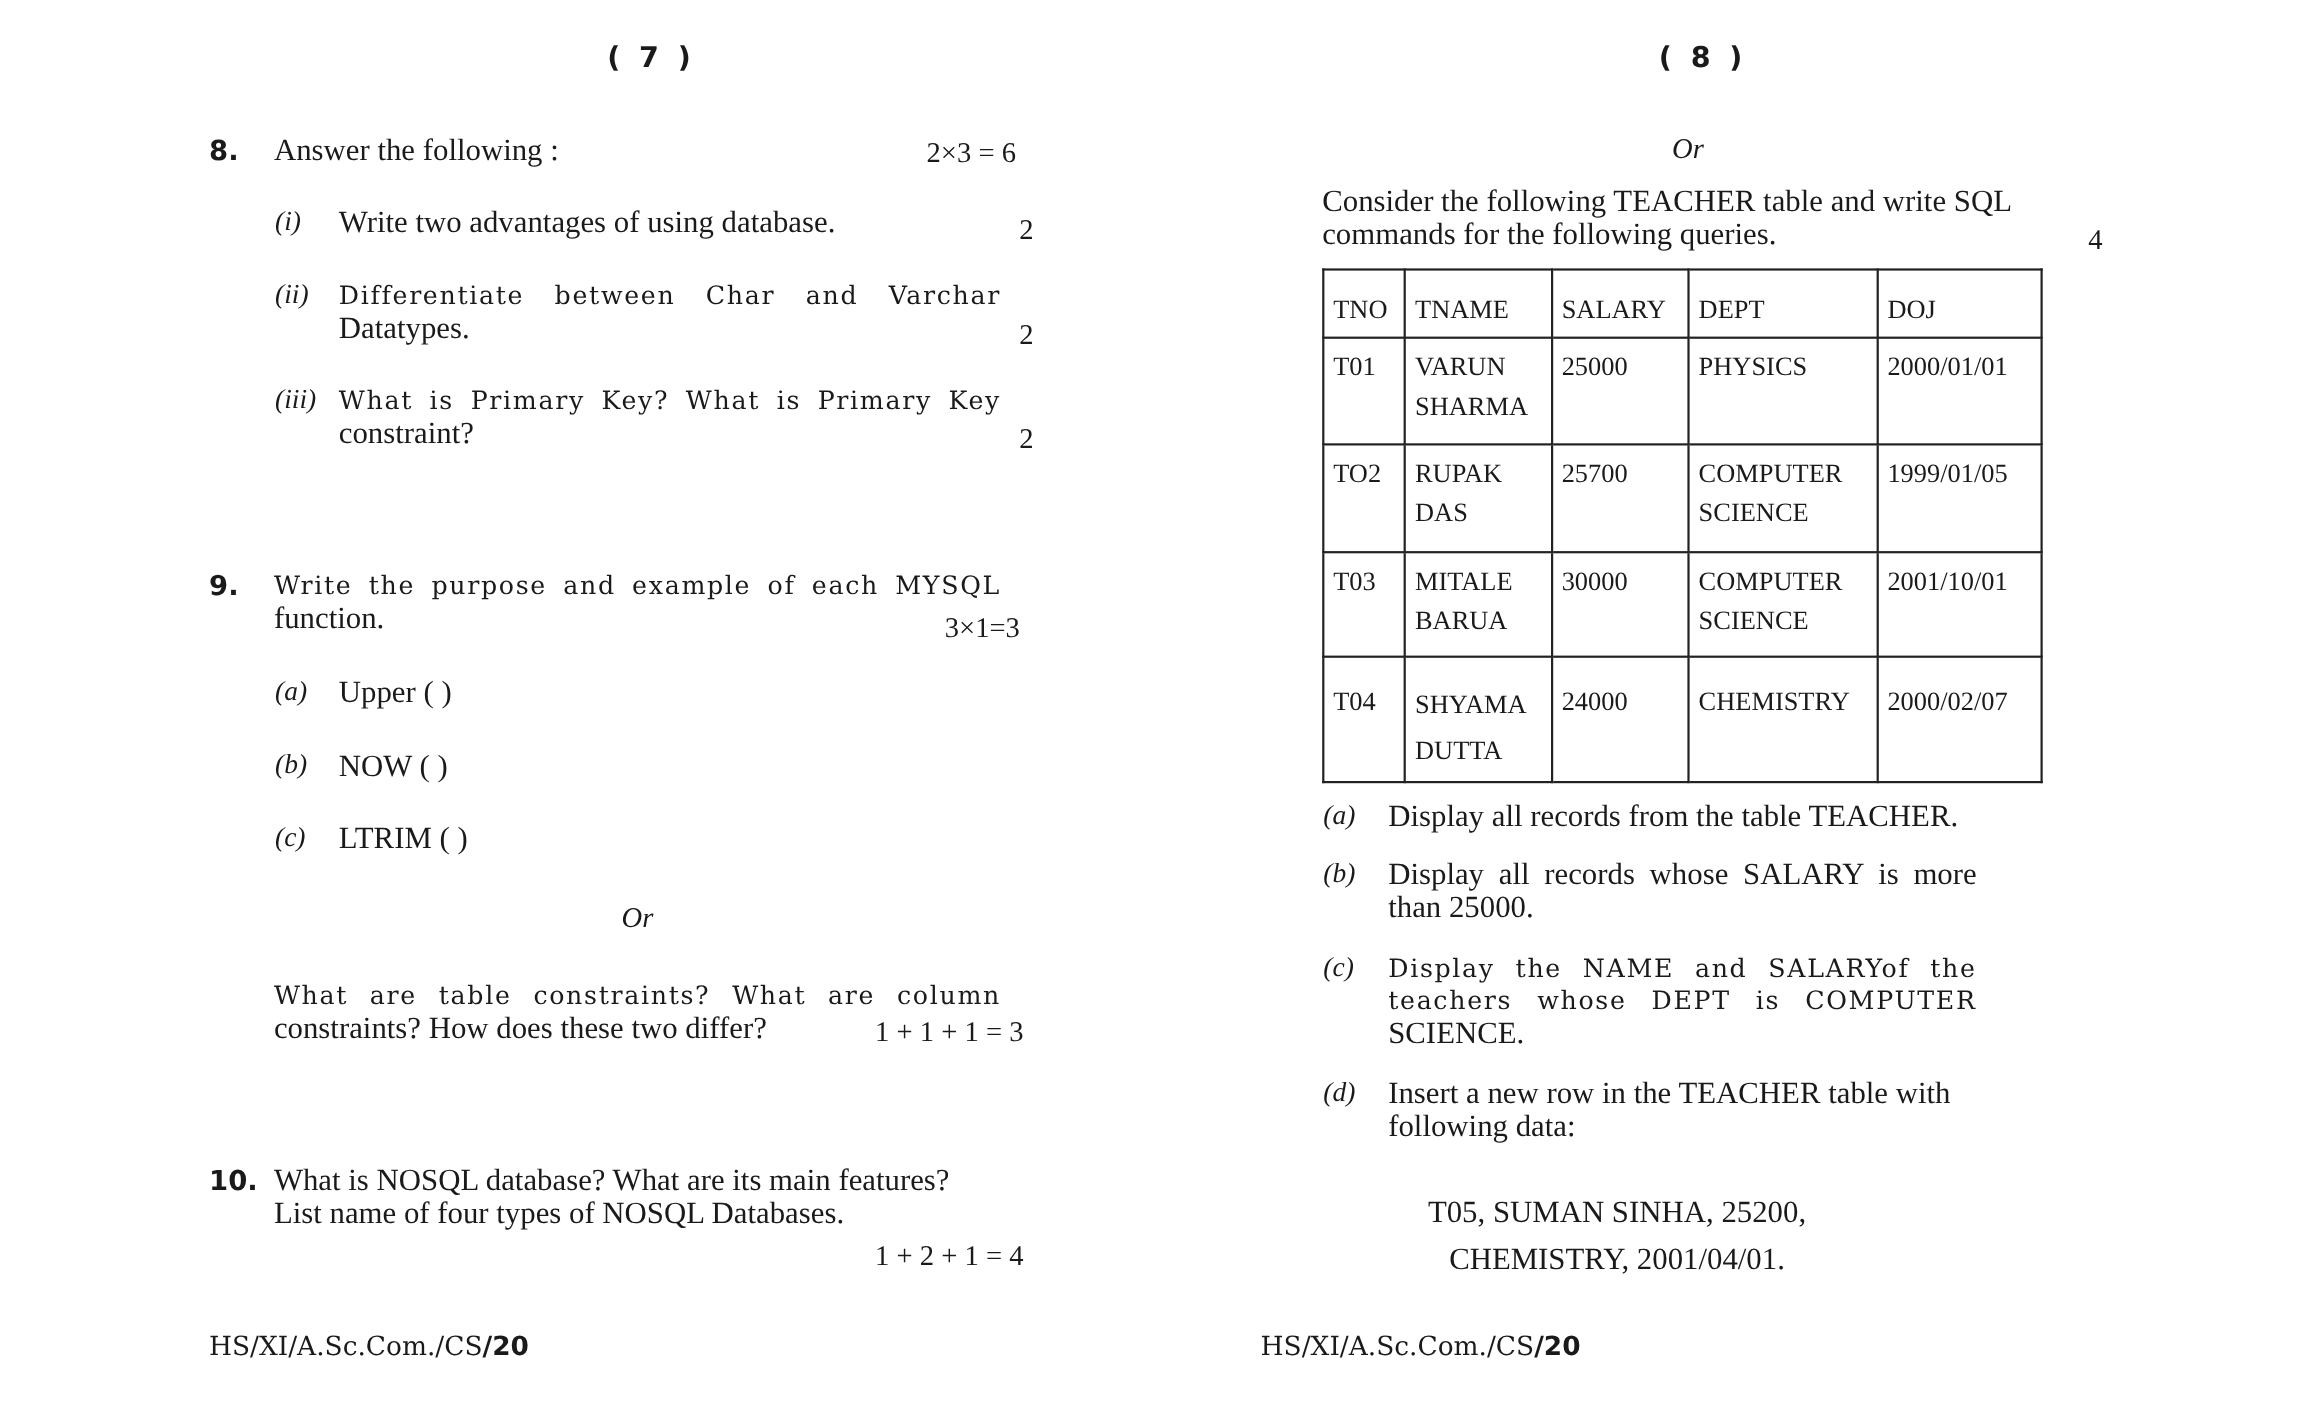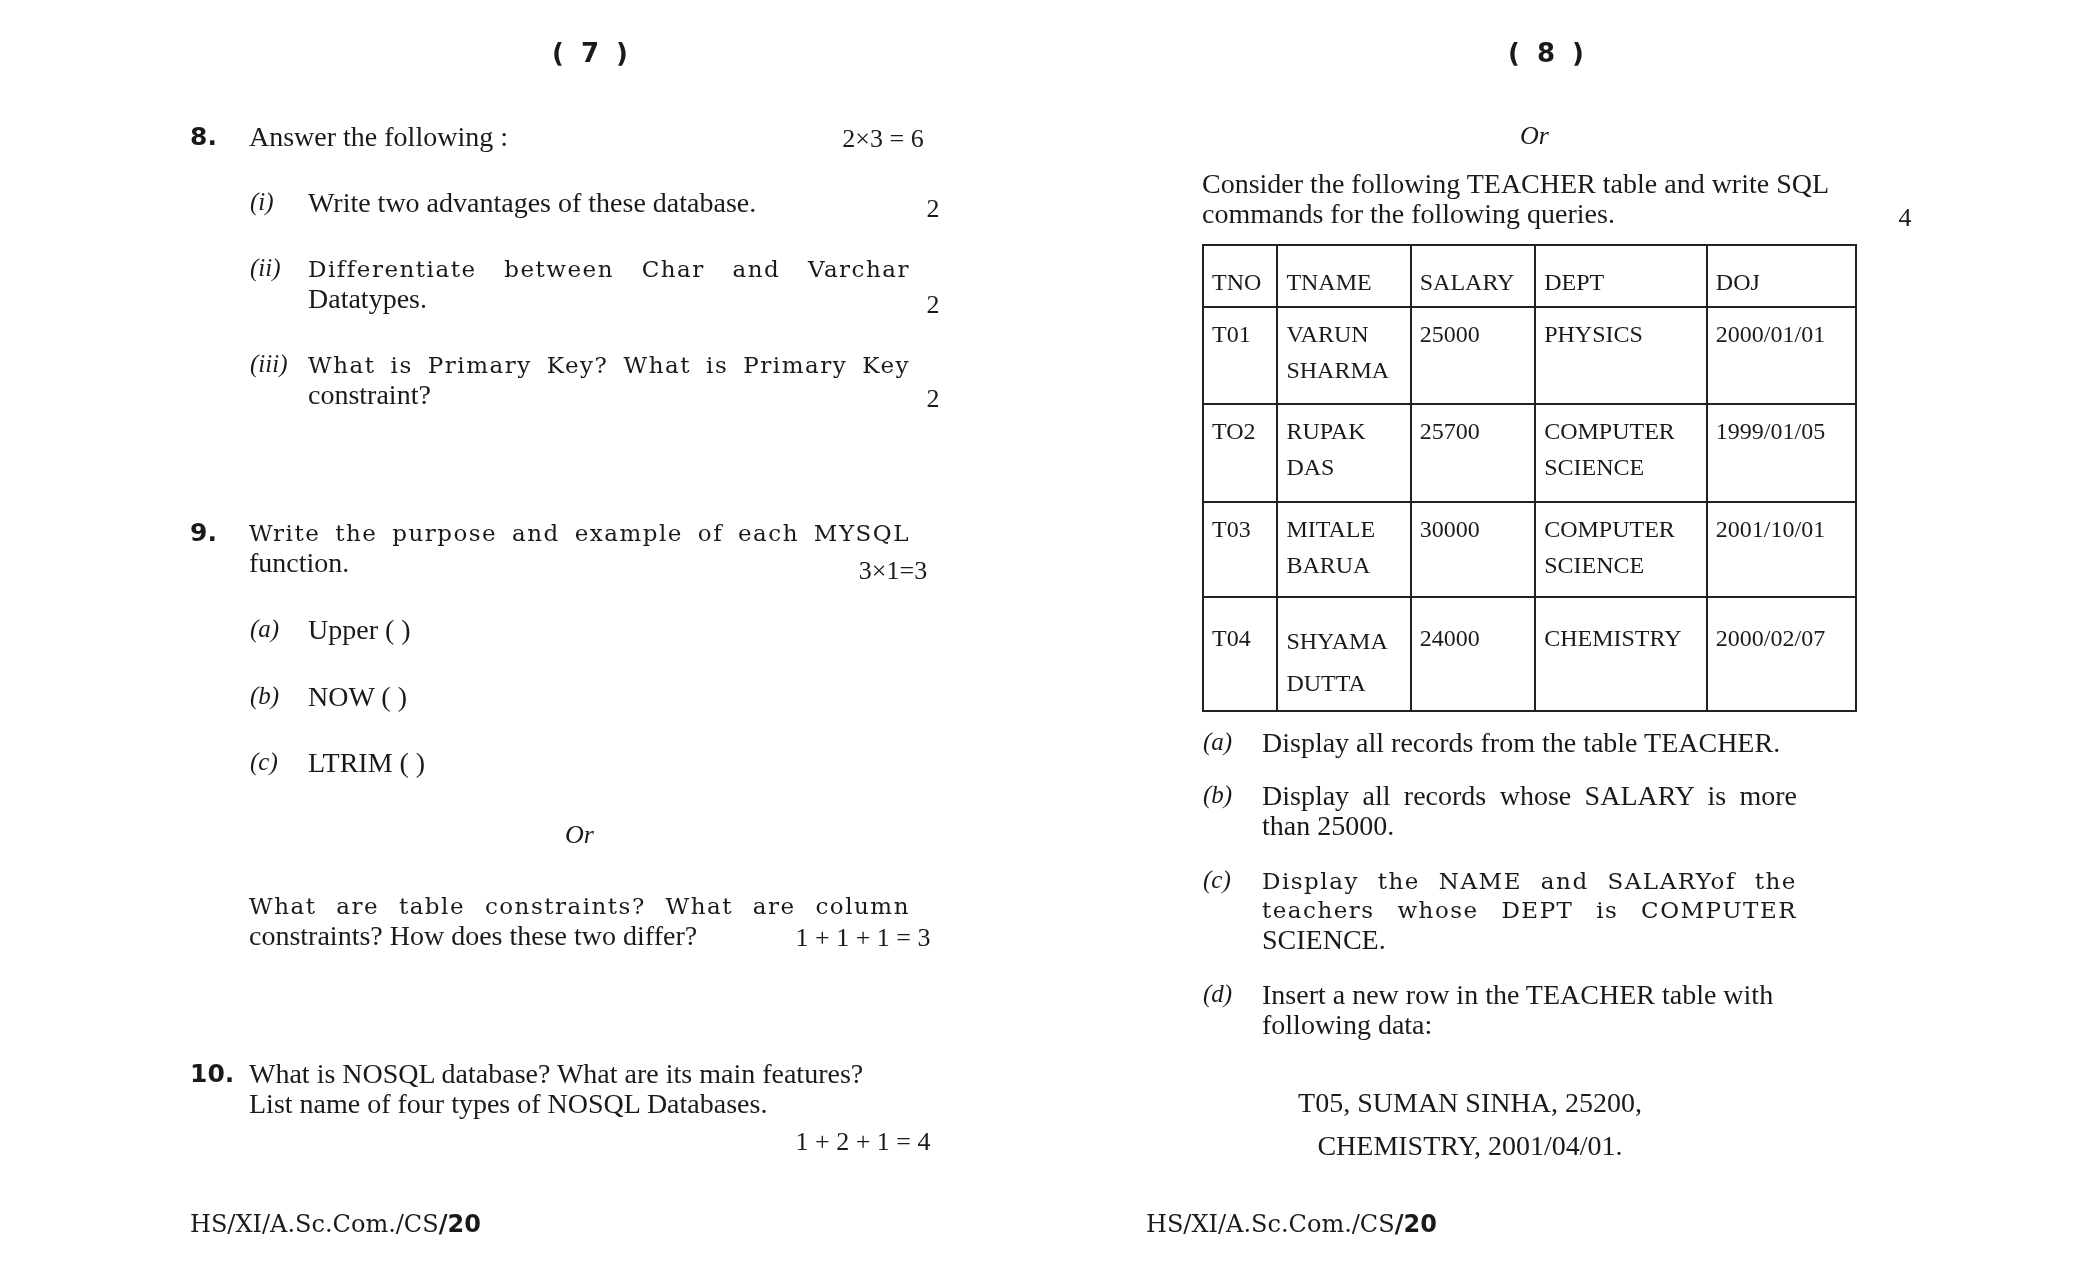--- a/index.html
+++ b/index.html
@@ -27,21 +27,21 @@
 </head>
 <body>
 
 <div class="abs pagenum" style="left:552px;top:38px;">( 7 )</div>
 
 <div class="abs qnum" style="left:190px;top:122px;">8.</div>
 <div class="abs serif" style="left:249px;top:122px;">Answer the following  :</div>
 <div class="abs marks" style="left:800px;top:124px;width:166px;">2×3 = 6</div>
 
 <div class="abs lbl" style="left:250px;top:188px;">(i)</div>
-<div class="abs serif" style="left:308px;top:188px;">Write two advantages of these database.</div>
+<div class="abs serif" style="left:308px;top:188px;">Write two advantages of using database.</div>
 <div class="abs marks" style="left:900px;top:194px;width:66px;">2</div>
 
 <div class="abs lbl" style="left:250px;top:254px;">(ii)</div>
 <div class="abs mono-ish" style="left:308px;top:254px;width:602px;">
     <span class="just" style="display:block;text-align-last:justify;">Differentiate between Char and Varchar</span>
   </div>
 <div class="abs serif" style="left:308px;top:284px;">Datatypes.</div>
 <div class="abs marks" style="left:900px;top:290px;width:66px;">2</div>
 
 <div class="abs lbl" style="left:250px;top:350px;">(iii)</div>

